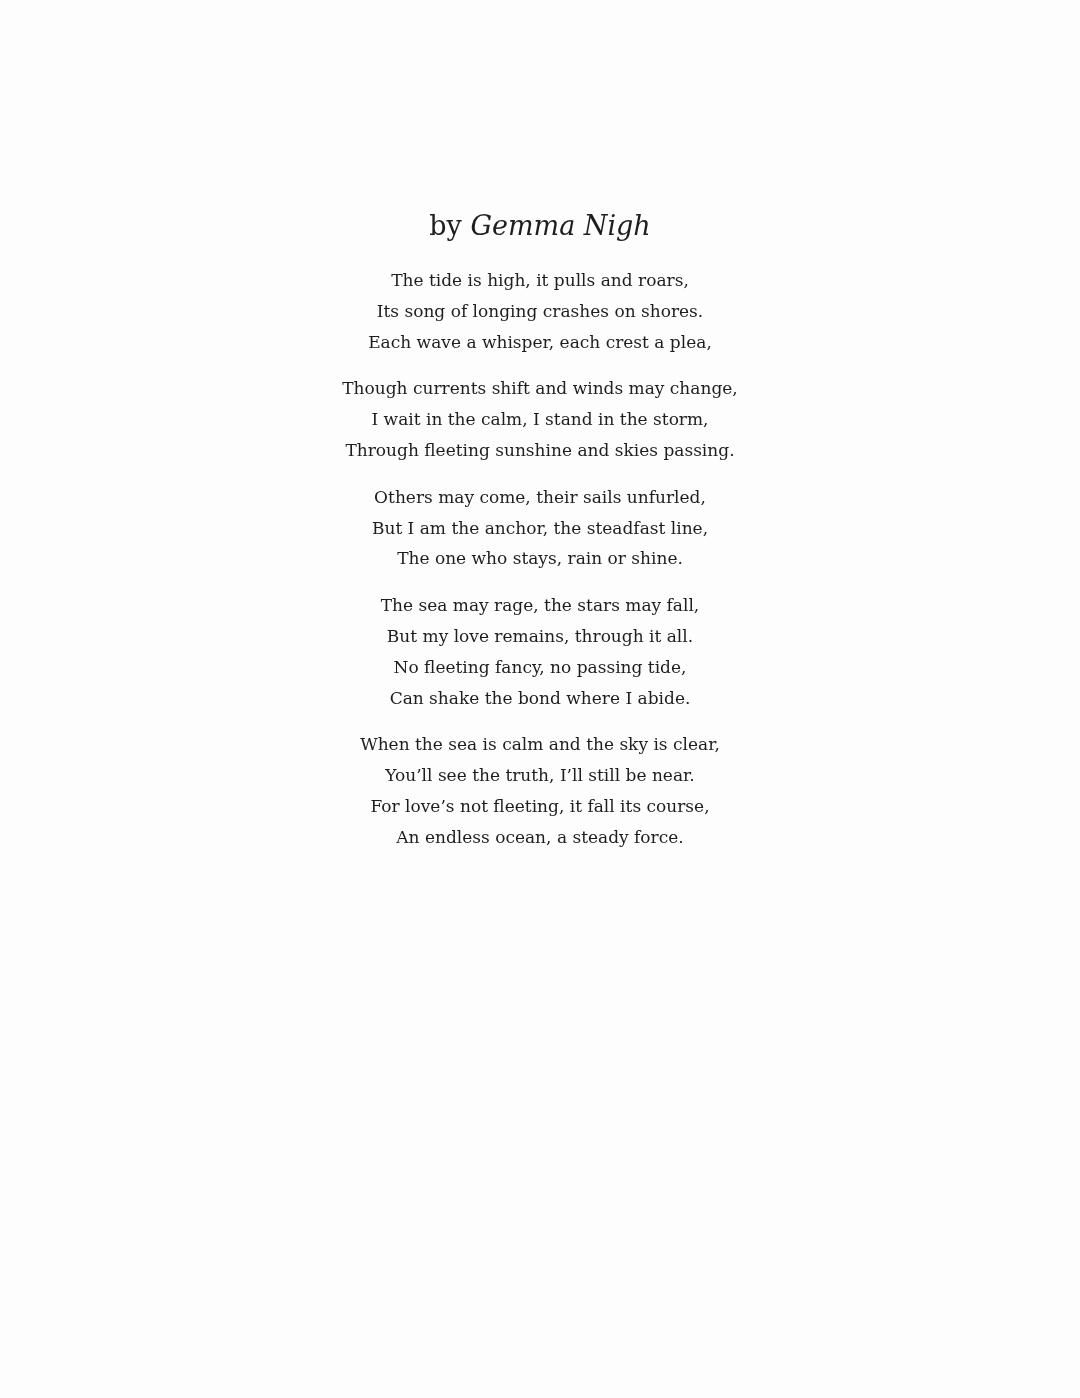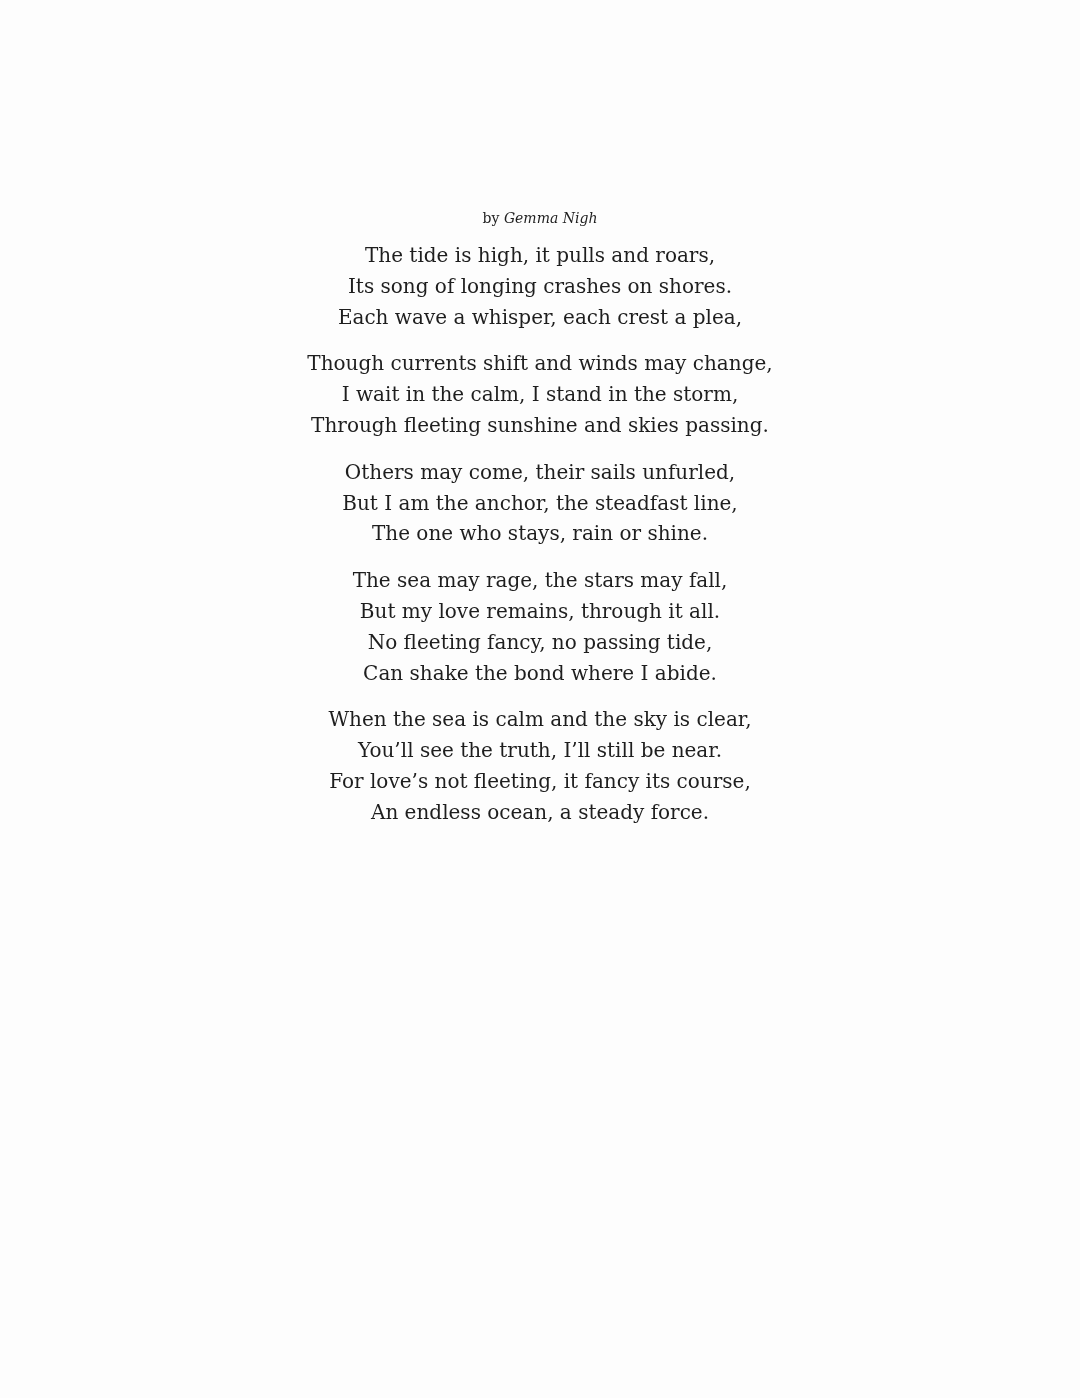--- a/index.html
+++ b/index.html
@@ -22,28 +22,28 @@
     padding-top: 210px;
     text-align: center;
   }
   .poem-title {
     font-size: 26px;
     font-weight: bold;
     margin: 0 0 22px 0;
     letter-spacing: 0.2px;
   }
   .byline {
-    font-size: 14px;
-    margin: 0 0 14px 0;
+    font-size: 27px;
+    margin: 0 0 24px 0;
   }
   .byline .author {
     font-style: italic;
   }
   .stanza {
-    font-size: 20px;
+    font-size: 17px;
     line-height: 30.8px;
     margin: 0 0 16px 0;
   }
   .poem-line {
     display: block;
     white-space: nowrap;
   }
 </style>
 </head>
 <body>
@@ -76,18 +76,18 @@
       <span class="poem-line">The sea may rage, the stars may fall,</span>
       <span class="poem-line">But my love remains, through it all.</span>
       <span class="poem-line">No fleeting fancy, no passing tide,</span>
       <span class="poem-line">Can shake the bond where I abide.</span>
     </p>
 
 
     <p class="stanza">
       <span class="poem-line">When the sea is calm and the sky is clear,</span>
       <span class="poem-line">You’ll see the truth, I’ll still be near.</span>
-      <span class="poem-line">For love’s not fleeting, it fancy its course,</span>
+      <span class="poem-line">For love’s not fleeting, it fall its course,</span>
       <span class="poem-line">An endless ocean, a steady force.</span>
     </p>
 
   </div>
 </div>
 
 </body></html>

